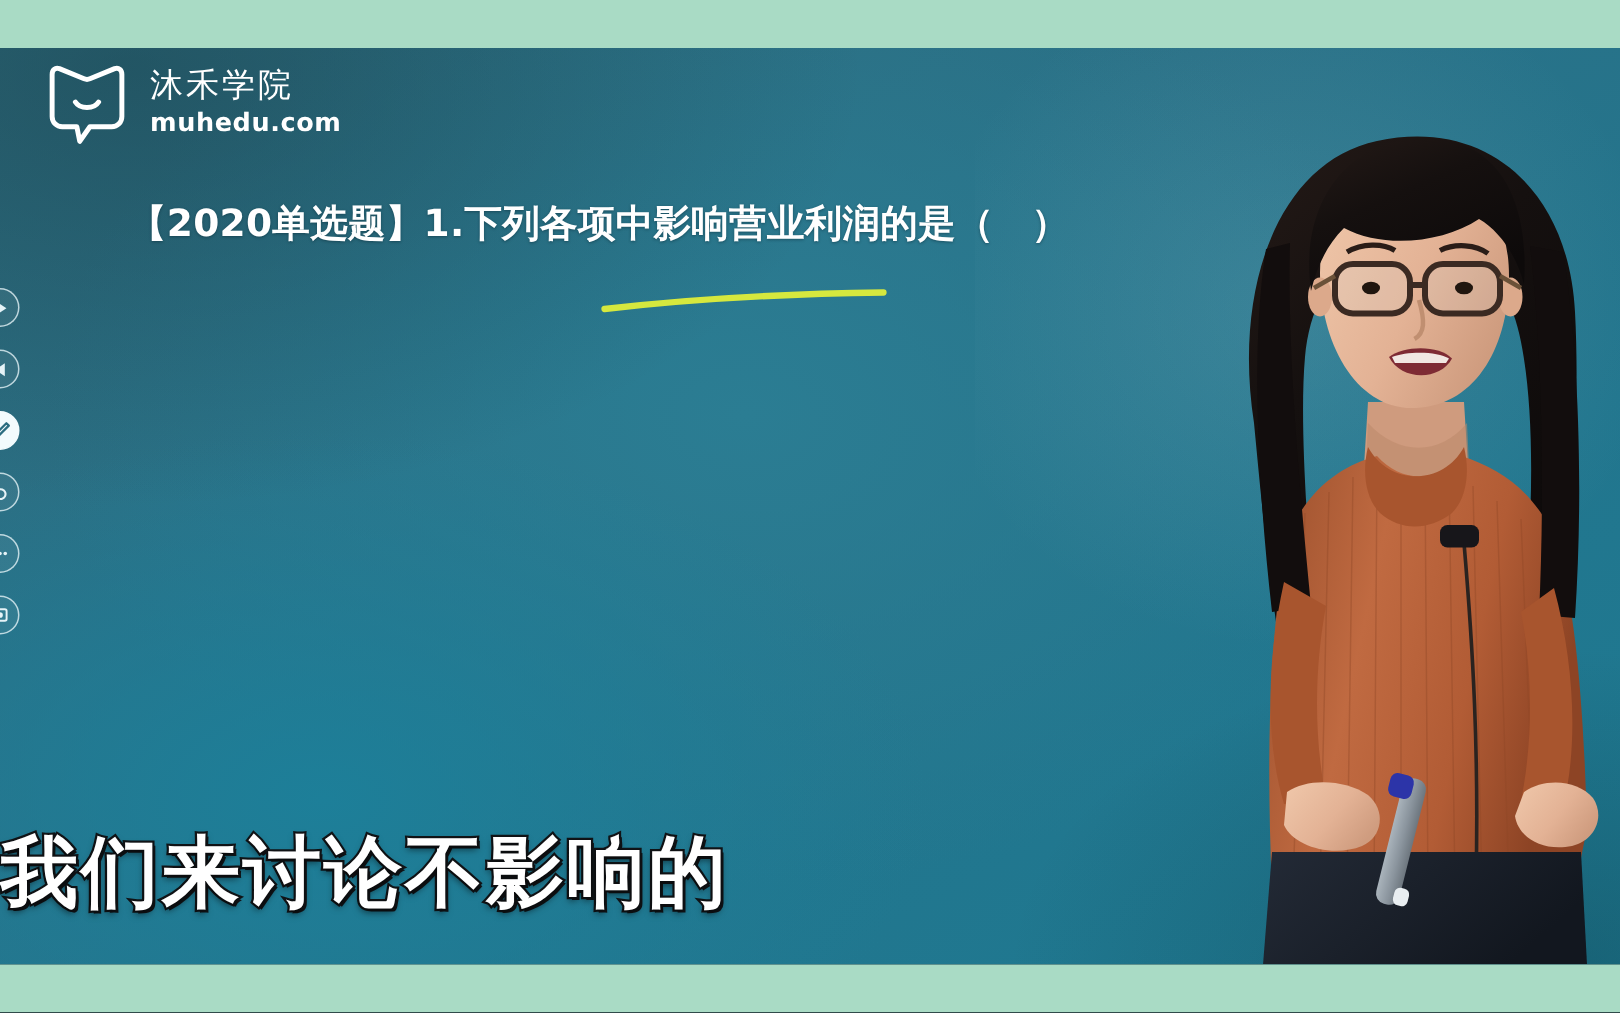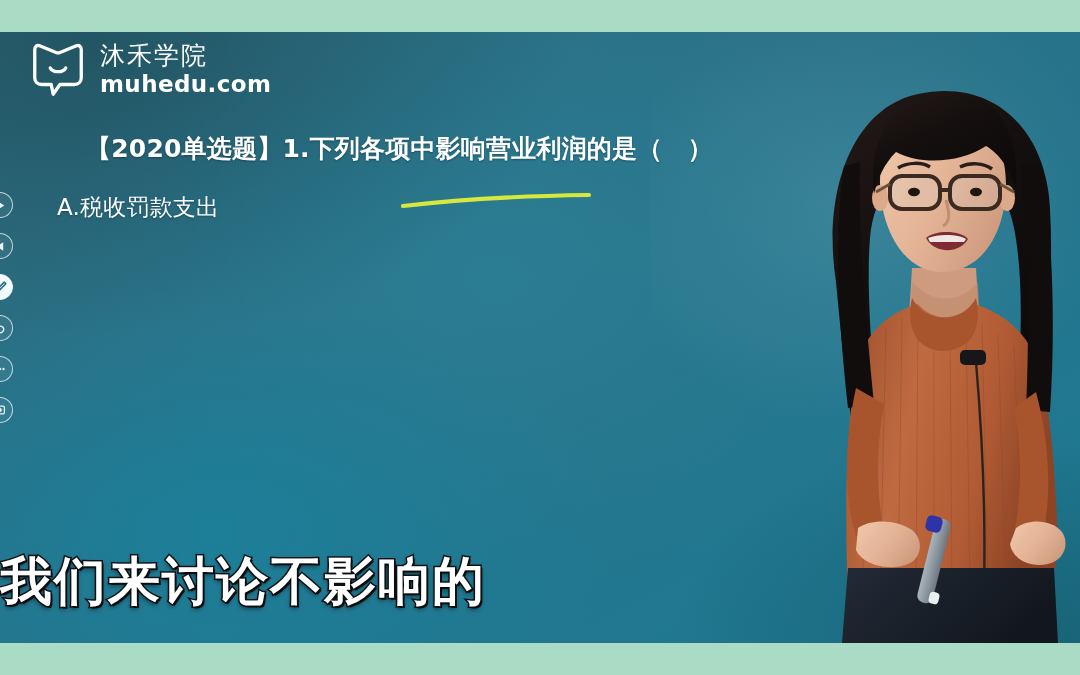--- a/index.html
+++ b/index.html
@@ -109,28 +109,28 @@
     left: 27px;
     top: 6px;
     display: flex;
     align-items: center;
     gap: 11px;
   }
   #logo-mark { width: 62px; height: 62px; display: block; }
   #logo-words { display: flex; flex-direction: column; line-height: 1; }
   #logo-cn {
     color: #ffffff;
-    font-size: 25px;
+    font-size: 22px;
     letter-spacing: 2px;
     font-weight: 400;
     font-family: "DejaVu Sans", "Liberation Sans", sans-serif;
   }
   #logo-en {
     color: #ffffff;
-    font-size: 23px;
+    font-size: 17px;
     letter-spacing: 0.4px;
     margin-top: 5px;
     font-weight: 700;
     font-family: "DejaVu Sans", "Liberation Sans", sans-serif;
   }
 
   #question-row {
     position: absolute;
     left: 57px;
     top: 100px;
@@ -335,21 +335,20 @@
           <span id="logo-en">muhedu.com</span>
         </div>
       </div>
 
       <div id="question-row">【2020单选题】1.下列各项中影响营业利润的是（　）</div>
 
       <svg id="underline" viewBox="0 0 192 18">
         <path d="M3 14 C46 9 110 4 189 3" fill="none" stroke="#d6e83e" stroke-width="4.2" stroke-linecap="round"></path>
       </svg>
 
-      <div class="opt" id="opt-a">A.税收罚款支出</div>
 
       <div id="subtitle">我们来讨论不影响的</div>
     </div>
 
     <div id="tool-rail">
 
       <div class="tool">
         <svg width="13" height="13" viewBox="0 0 12 12">
           <path d="M3.5 2 L9.5 6 L3.5 10 Z" fill="currentColor"></path>
         </svg>

